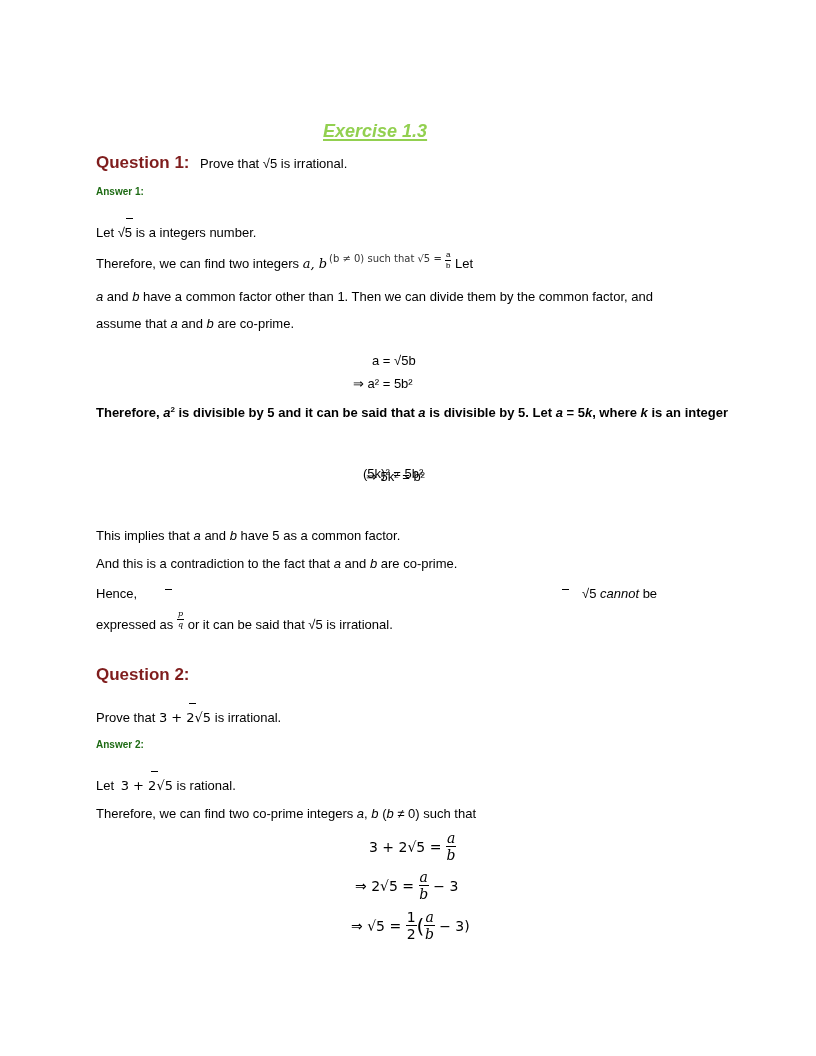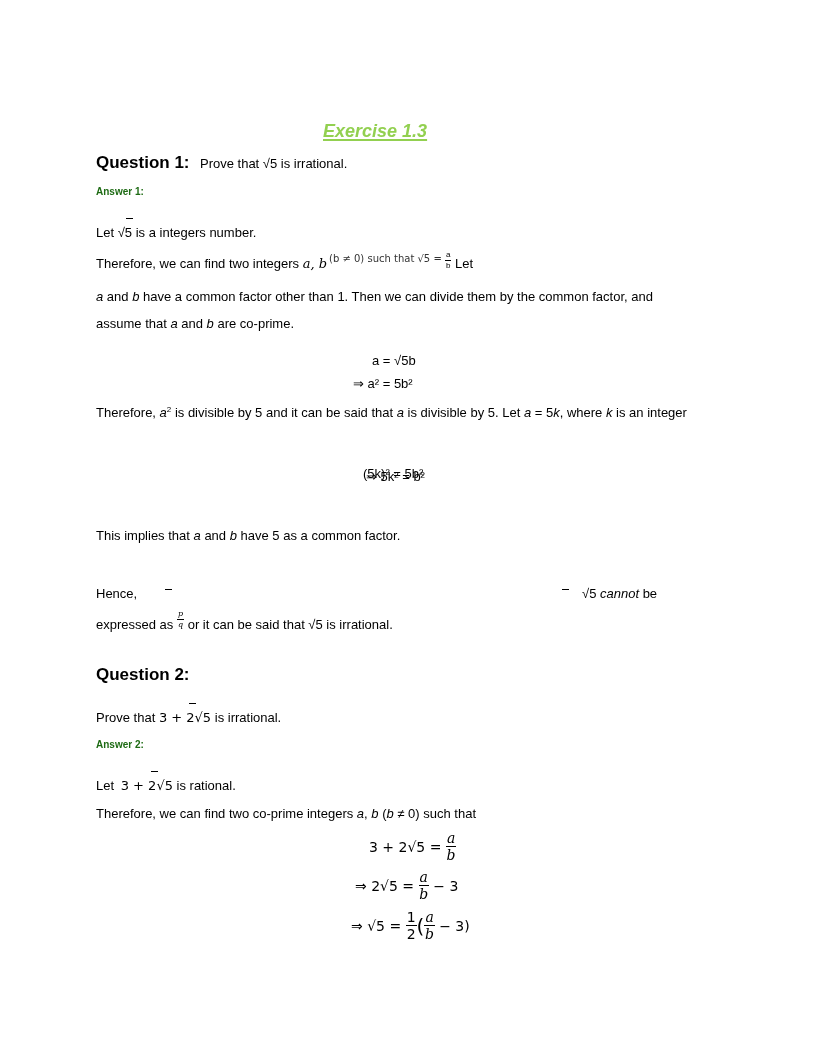--- a/index.html
+++ b/index.html
@@ -29,21 +29,21 @@
       font-weight: bold;
       font-style: italic;
       color: #92d050;
       text-decoration: underline;
       text-underline-offset: 2px;
       text-decoration-thickness: 1.5px;
     }
     .q-heading {
       font-size: 17px;
       font-weight: bold;
-      color: #000000;
+      color: #7f1d1d;
     }
     .ans-heading {
       font-size: 10px;
       font-weight: bold;
       color: #1e6b14;
     }
     .math {
       font-family: Liberation Sans, sans-serif;
       font-size: 13px;
     }
@@ -108,32 +108,35 @@
     <i>a</i><span> and </span><i>b</i><span> have a common factor other than 1. Then we can divide them by the common factor, and</span>
   </div>
 
   <div class="abs txt" style="left:96px; top:316px;">
     <span>assume that </span><i>a</i><span> and </span><i>b</i><span> are co-prime.</span>
   </div>
 
   <div class="abs math" style="left:372px; top:353px;">a = √5b</div>
   <div class="abs math" style="left:353px; top:376px;">⇒ a² = 5b²</div>
 
-  <div class="abs txt" style="left:96px; top:405px;">
+  <div class="abs txt" style="left:96px; top:405px;font-weight:bold;">
     <span>Therefore, </span><i>a</i><sup>2</sup><span> is divisible by 5 and it can be said that </span><i>a</i><span> is divisible by 5.  Let </span><i>a</i><span> = 5</span><i>k</i><span>, where </span><i>k</i><span> is an integer</span>
   </div>
 
   <div class="abs math" style="left:363px; top:442px;margin-top:24px;">(5k)² = 5b²</div>
   <div class="abs math" style="left:366px; top:469px;">⇒ 5k² = b²</div>
 
 
   <div class="abs txt" style="left:96px; top:528px;">
     <span>This implies that </span><i>a</i><span> and </span><i>b</i><span> have 5 as a common factor.</span>
   </div>
 
+  <div class="abs txt" style="left:96px; top:556px;">
+    <span>And this is a contradiction to the fact that </span><i>a</i><span> and </span><i>b</i><span> are co-prime.</span>
+  </div>
 
   <div class="abs txt" style="left:96px; top:586px;">Hence,</div>
   <div class="tick" style="left:165px; top:589px;"></div>
   <div class="tick" style="left:562px; top:589px;"></div>
   <div class="abs txt" style="left:582px; top:586px;">
     <span>√5</span><i> cannot</i><span> be</span>
   </div>
 
   <div class="abs txt" style="left:96px; top:616px;">
     <span>expressed as </span><span class="frac tiny" style="position:relative; top:-6px; font-family:'DejaVu Serif',serif; font-style:italic;"><span class="num">p</span><span class="den">q</span></span><span> or it can be said that </span><span>√5</span><span> is irrational.</span>

